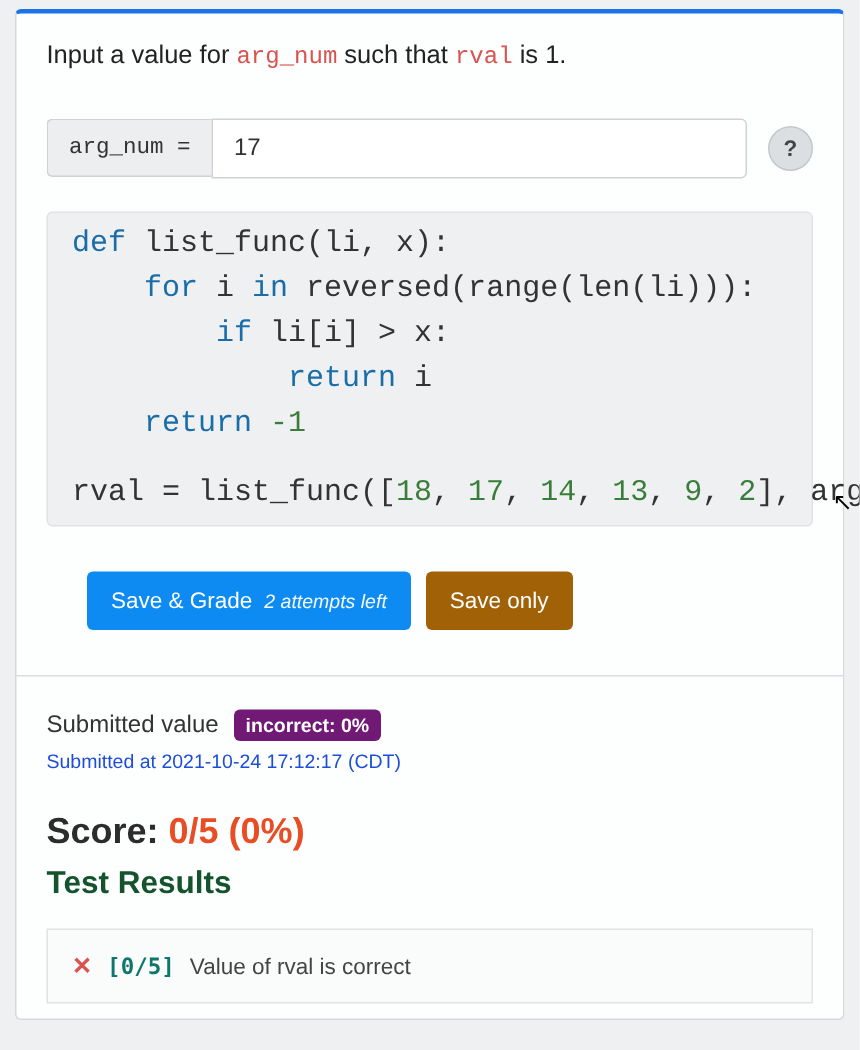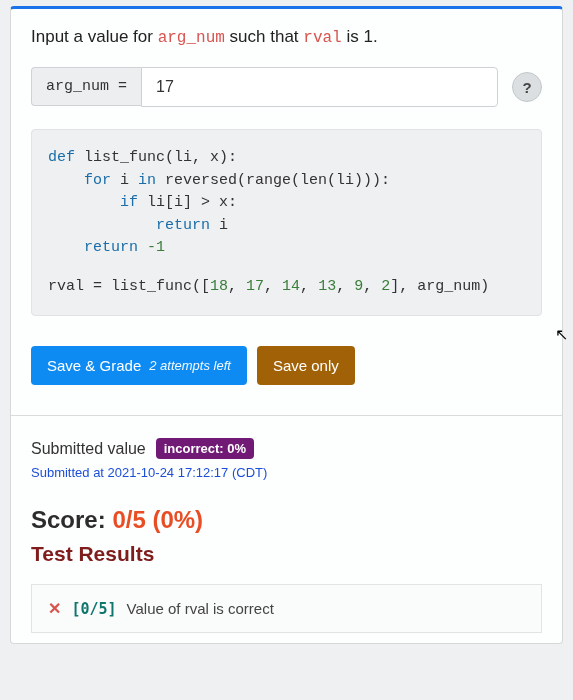--- a/index.html
+++ b/index.html
@@ -14,21 +14,21 @@
     .card {
       background: #fdfefe;
       border: 1px solid #d6d8da;
       border-top: 3px solid #1a73e8;
       border-radius: 4px;
       margin: 6px 10px;
       padding: 18px 20px 10px 20px;
     }
     .prompt {
       font-size: 17px;
-      margin-bottom: 20px;
+      margin-bottom: 32px;
       color: #222;
     }
     .code-inline {
       font-family: "SFMono-Regular", Consolas, "Liberation Mono", Menlo, monospace;
       color: #d9534f;
       font-size: 16px;
     }
     .input-row {
       display: flex;
       align-items: flex-start;
@@ -69,35 +69,36 @@
       justify-content: center;
       font-weight: bold;
       color: #444;
       cursor: pointer;
       font-size: 15px;
     }
     .code-block {
       background: #eef0f1;
       border: 1px solid #e0e2e4;
       border-radius: 4px;
-      padding: 17px 16px;
+      padding: 6px 16px;
       font-family: "SFMono-Regular", Consolas, "Liberation Mono", Menlo, monospace;
-      font-size: 15px;
+      font-size: 20px;
       color: #333;
       white-space: pre;
       line-height: 1.5;
       margin-bottom: 30px;
     }
     .kw { color: #1a6da8; font-weight: 500; }
     .num { color: #3a7d3a; }
     .call-line { margin-top: 16px; display: block; }
     .buttons-row {
       display: flex;
       gap: 10px;
       margin-bottom: 30px;
+      margin-left: 27px;
     }
     .btn {
       border: none;
       padding: 11px 16px;
       border-radius: 4px;
       font-size: 15px;
       color: #fff;
       cursor: pointer;
       display: inline-flex;
       align-items: center;
@@ -129,21 +130,21 @@
     }
     .score-line {
       font-size: 24px;
       font-weight: 700;
       margin-bottom: 8px;
     }
     .score-val { color: #e84d24; }
     .results-heading {
       font-size: 21px;
       font-weight: 700;
-      color: #7f1d1d;
+      color: #14532d;
       margin-bottom: 18px;
     }
     .result-item {
       border: 1px solid #e1e3e5;
       background: #fafbfb;
       padding: 14px 16px;
       display: flex;
       align-items: center;
       gap: 10px;
       font-size: 15px;

